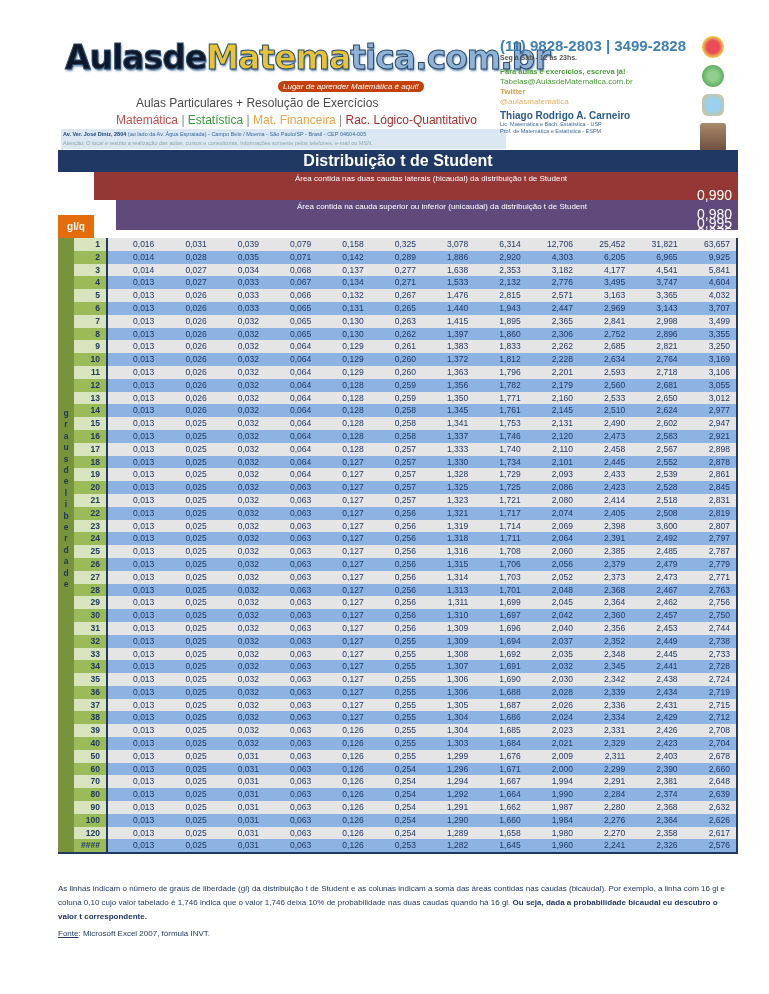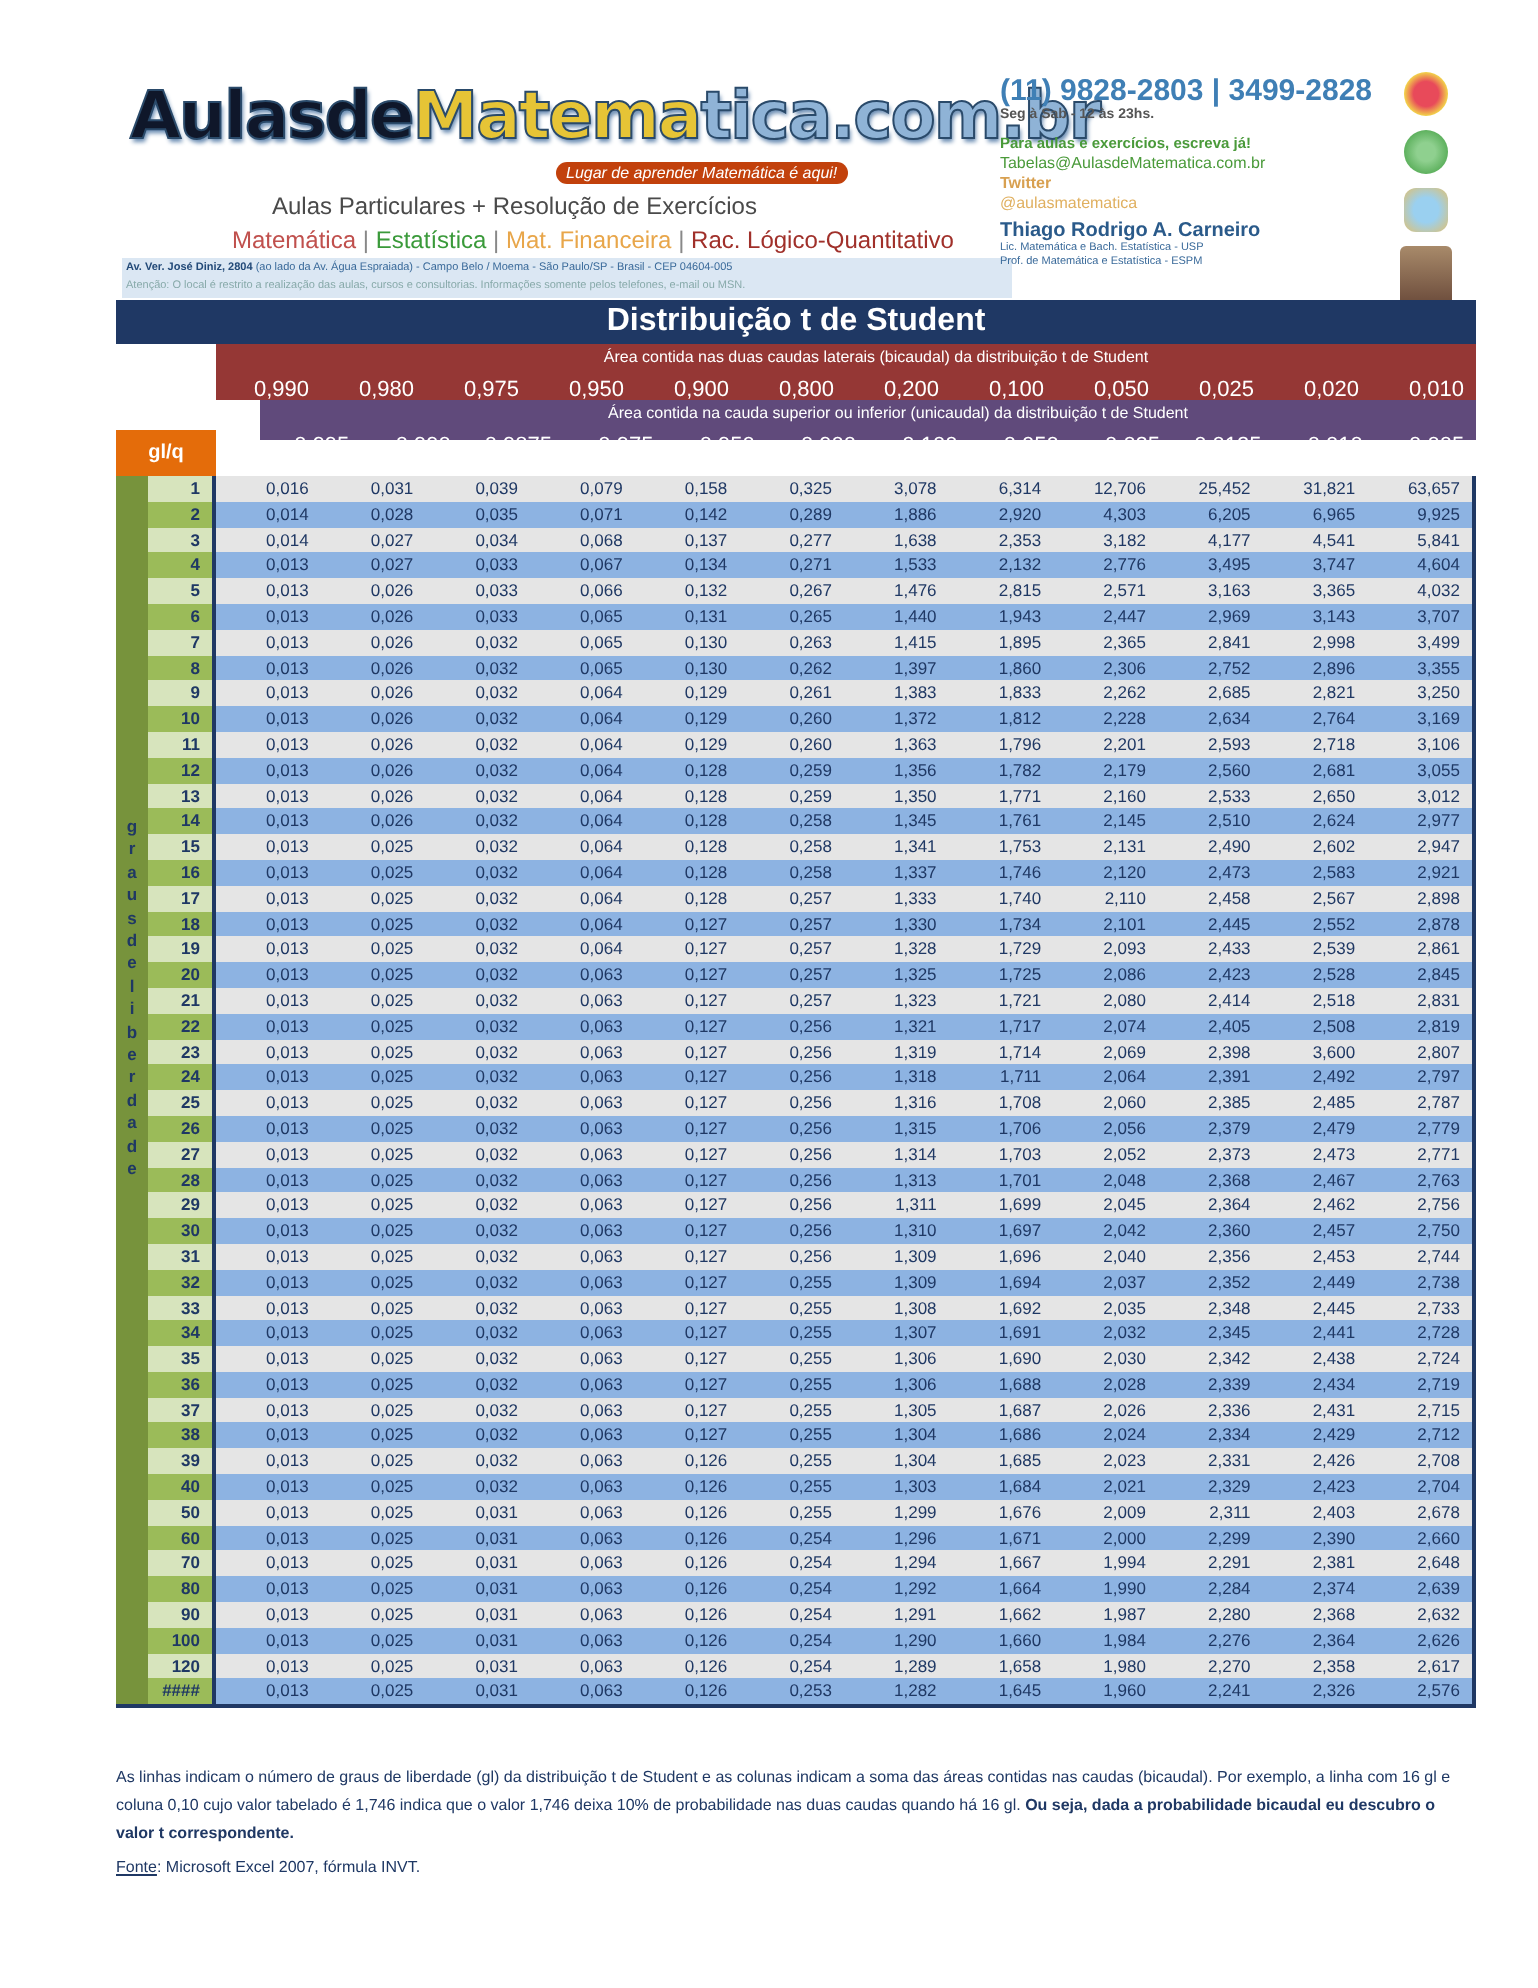--- a/index.html
+++ b/index.html
@@ -28,26 +28,26 @@
   .icon-col { position: absolute; right: 4px; top: 6px; width: 42px; }
   .ic { width: 22px; height: 22px; border-radius: 50%; margin: 0 auto 7px; }
   .ic.phone-ic { background: radial-gradient(circle, #e84a5a 40%, #f2d24a 70%, #4a9ae0); }
   .ic.mail-ic { background: radial-gradient(circle, #8fd08f 30%, #3a9a3a); }
   .ic.tw-ic { background: radial-gradient(circle, #9ad0f0 40%, #e0c070); border-radius: 6px; }
   .photo { width: 26px; height: 30px; background: linear-gradient(#a88a6a, #6a4a3a); margin: 0 auto; border-radius: 3px; }
 
   .tbl { position: absolute; left: 58px; top: 150px; width: 680px; }
   .title { height: 22px; background: #1f3864; color: #fff; font-size: 16px; font-weight: bold; text-align: center; line-height: 22px; }
   .head { display: flex; height: 66px; }
-  .glq { width: 50px; background: #e46c0a; color: #fff; font-weight: bold; font-size: 10px; display: flex; align-items: center; justify-content: center; margin-top: 43px; }
+  .glq { width: 36px; background: #e46c0a; color: #fff; font-weight: bold; font-size: 10px; display: flex; align-items: center; justify-content: center; margin-top: 43px; }
   .headR { flex: 1; }
   .hr1 { background: #953735; color: #fff; height: 28px; }
-  .hr2 { background: #604a7b; color: #fff; height: 20px; margin-left: 22px; }
+  .hr2 { background: #604a7b; color: #fff; height: 30px; margin-left: 22px; }
   .cap { font-size: 8px; text-align: center; height: 14px; line-height: 14px; padding-left: 30px; }
-  .qrow { display: flex; height: 19px; line-height: 19px; font-size: 11px; }
+  .qrow { display: flex; height: 19px; line-height: 19px; font-size: 14px; flex-direction: column; }
   .qrow span { flex: 1; text-align: right; padding-right: 6px; }
   .body { position: relative; border-right: 2px solid #1f3864; }
   .vlabel { position: absolute; left: 0; top: 0; width: 16px; height: 100%; background: #77933c; display: flex; flex-direction: column; align-items: center; }
   .vlabel span { font-size: 8.5px; color: #1f3864; font-weight: bold; line-height: 11.4px; }
   .row { display: flex; height: 12.8px; line-height: 12.8px; font-size: 8.5px; color: #1f3864; }
   .row .gl { width: 50px; text-align: right; padding-right: 6px; font-weight: bold; border-right: 2px solid #1f3864; margin-left: 0; padding-left: 16px; }
   .row.odd .gl { background: linear-gradient(90deg, #77933c 16px, #d7e4bd 16px); }
   .row.even .gl { background: linear-gradient(90deg, #77933c 16px, #9bbb59 16px); }
   .row.odd .cells { background: #e5e5e5; }
   .row.even .cells { background: #8db3e2; }

